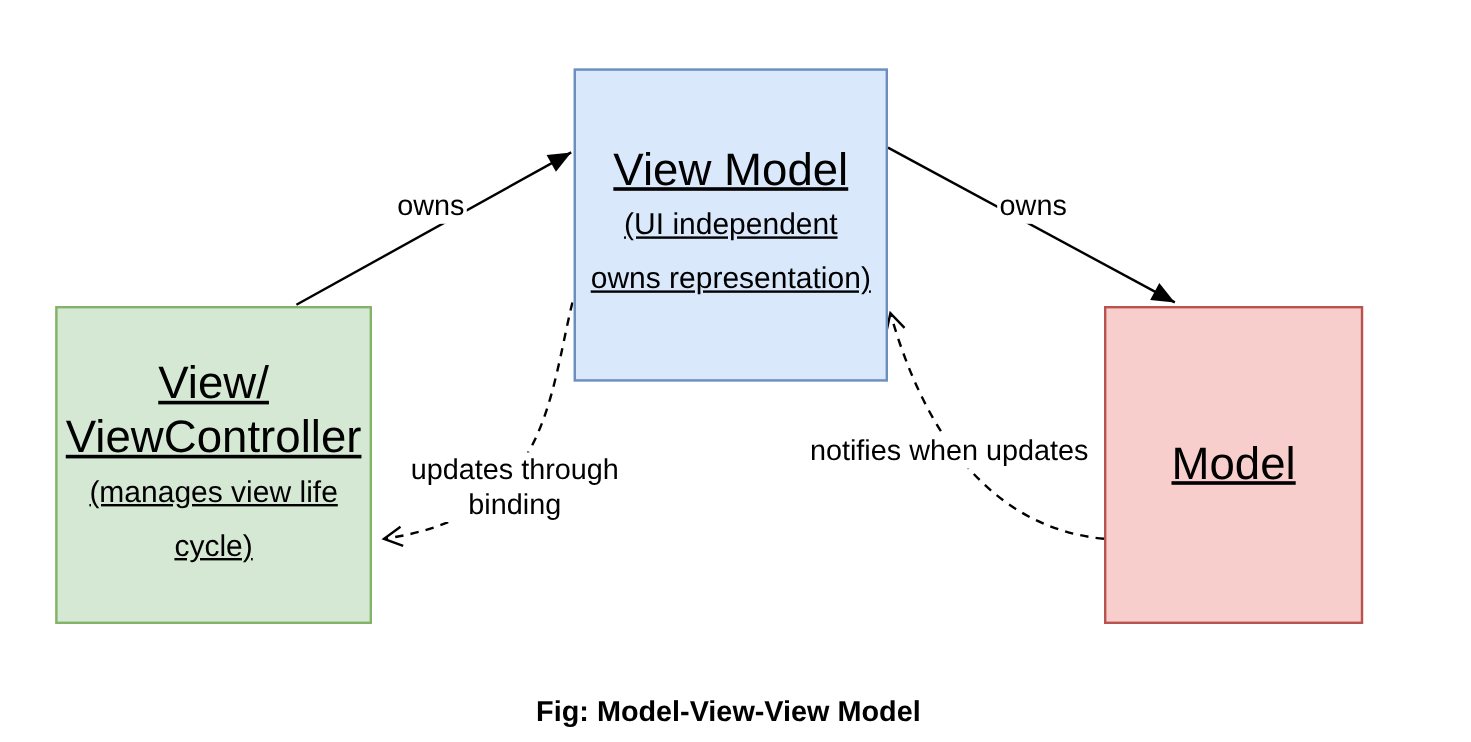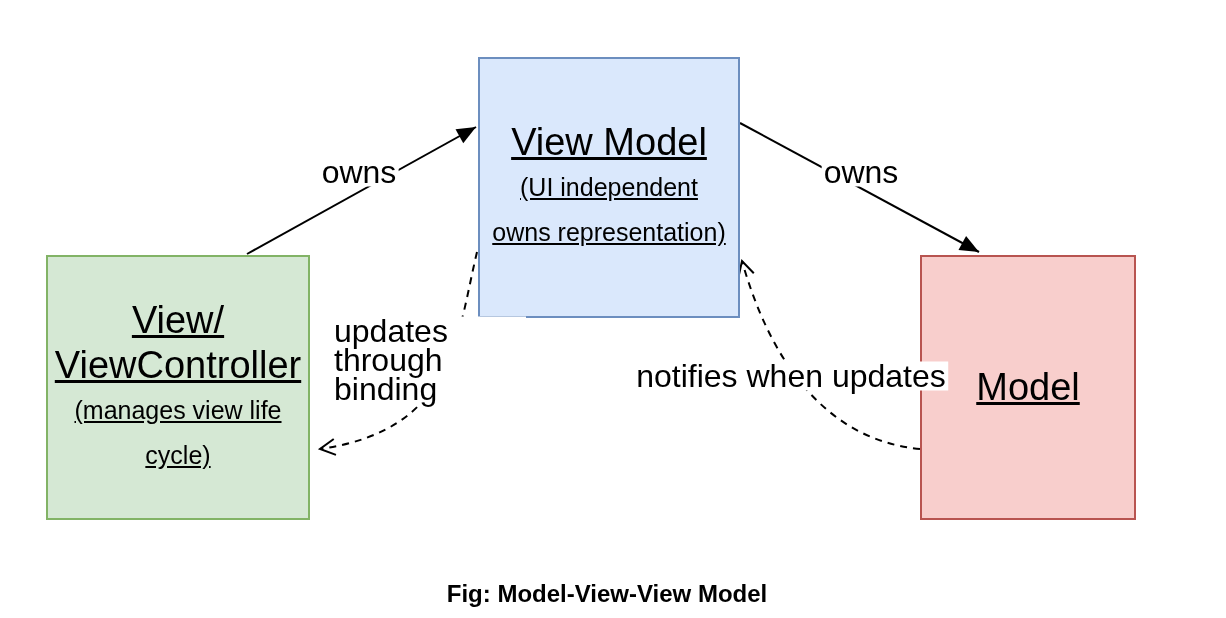--- a/index.html
+++ b/index.html
@@ -39,27 +39,27 @@
     line-height: 45px;
   }
   .node-view   { left: 46px;  top: 255px; width: 264px; height: 265px; }
   .node-vm     { left: 478px; top: 57px;  width: 262px; height: 261px; }
   .node-model  { left: 920px; top: 255px; width: 216px; height: 265px; }
 
   .edge-label {
     position: absolute;
     transform: translate(-50%, -50%);
     background: #ffffff;
-    font-size: 32px;
+    font-size: 24px;
     line-height: 29px;
-    text-align: left;
+    text-align: center;
     padding: 0 2px;
     white-space: nowrap;
   }
-  .edge-label.wrap { white-space: normal; width: 190px; }
+  .edge-label.wrap { white-space: normal; width: 190px; margin-top: 46px; }
   .label-owns-left  { left: 359px; top: 172px; }
   .label-owns-right { left: 861px; top: 172px; }
   .label-updates    { left: 429px; top: 360px; }
   .label-notifies   { left: 791px; top: 376px; }
 
   .caption {
     position: absolute;
     left: 607px; top: 594px;
     transform: translate(-50%, -50%);
     font-size: 24px;

